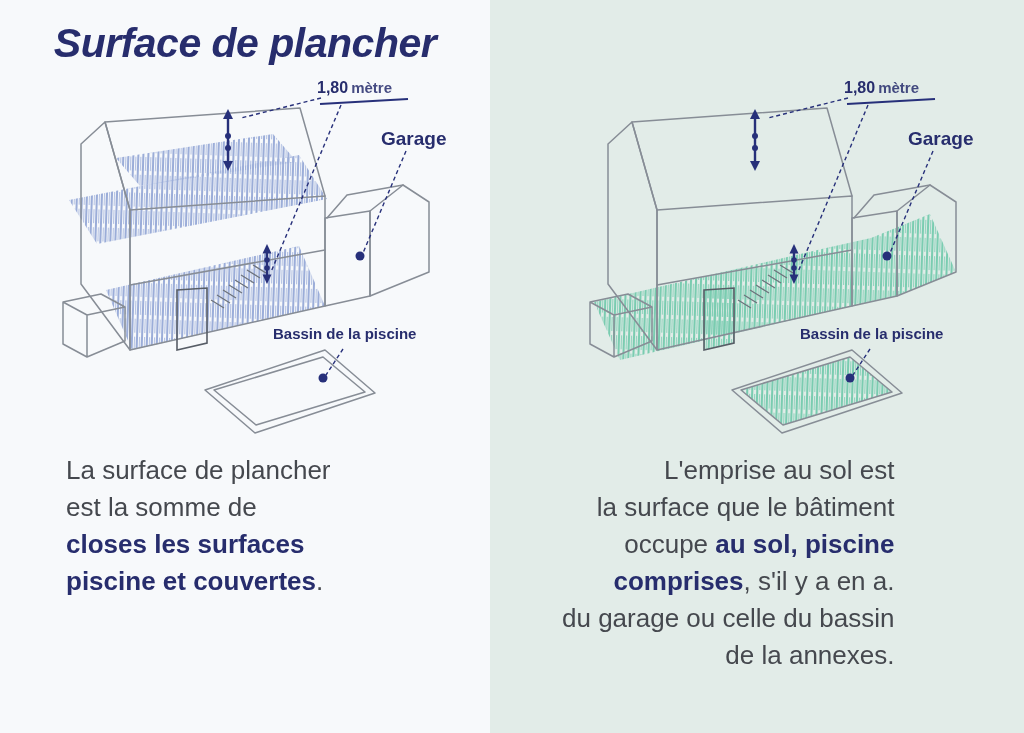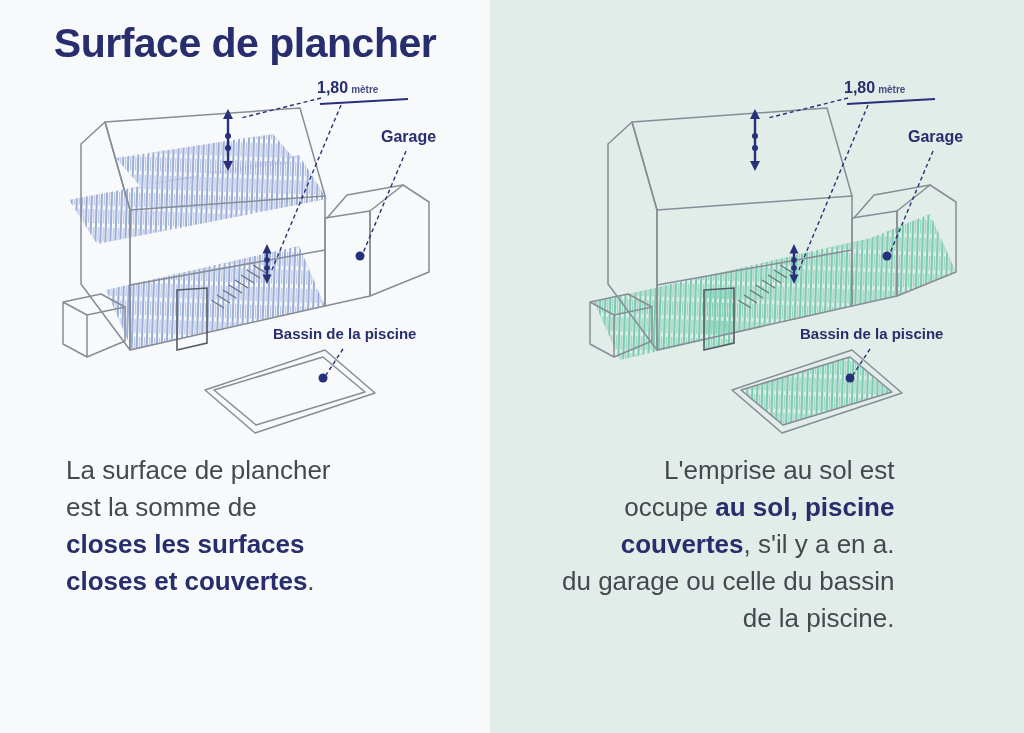--- a/index.html
+++ b/index.html
@@ -13,30 +13,30 @@
   .stage{
     position:relative;width:1024px;height:733px;overflow:hidden;background:#f6f8fa;
   }
   .panel{position:absolute;top:0;height:733px;}
   .panel.left{left:0;width:490px;background:#f7f9fb;}
   .panel.right{left:490px;width:534px;background:#e2ece8;}
   .title{
     position:absolute;top:20px;left:0;width:100%;
     text-align:center;font-weight:700;font-size:40px;letter-spacing:-0.5px;
   }
-  .panel.left .title{color:var(--navy);font-size:41px;}
+  .panel.left .title{color:var(--navy);font-size:41px;font-style:italic;}
   .panel.right .title{color:var(--teal);top:24px;}
   .art{position:absolute;top:78px;width:490px;height:366px;}
   .panel.left .art{left:5px;}
   .panel.right .art{left:42px;}
   .art svg{position:absolute;top:0;left:0;}
   .sk-label{position:absolute;color:var(--navy);font-weight:700;white-space:nowrap;}
   .lbl-measure{left:312px;top:1px;font-size:16px;}
-  .lbl-measure .unit{font-size:10px;font-weight:700;margin-left:3px;opacity:.85;}
-  .lbl-garage{left:376px;top:50px;font-size:16px;}
+  .lbl-measure .unit{font-size:15px;font-weight:700;margin-left:3px;opacity:.85;}
+  .lbl-garage{left:376px;top:50px;font-size:19px;}
   .lbl-pool{left:268px;top:247px;font-size:15px;}
   .desc{position:absolute;top:452px;font-size:26px;line-height:37px;color:var(--body);}
   .panel.left .desc{left:66px;}
   .panel.right .desc{left:72px;text-align:right;}
   .desc .b{font-weight:700;color:var(--navy);}
 </style>
 </head>
 <body>
 
 <div class="stage">
@@ -108,21 +108,21 @@
         <span>1,80</span><span class="unit">mètre</span>
       </div>
       <div class="sk-label lbl-garage">Garage</div>
       <div class="sk-label lbl-pool">Bassin de la piscine</div>
     </div>
 
     <div class="desc">
       <div>La surface de plancher</div>
       <div>est la somme de</div>
       <div class="b">closes les surfaces</div>
-      <div><span class="b">closes et couvertes</span><span>.</span></div>
+      <div><span class="b">piscine et couvertes</span><span>.</span></div>
     </div>
   </section>
 
   <section class="panel right">
 
     <div class="art">
       <svg width="490" height="366" viewBox="0 0 490 366">
         <defs>
           <pattern id="hg" width="5" height="18" patternUnits="userSpaceOnUse" patternTransform="rotate(2)">
             <path d="M1 0 V18" stroke="#6fc9ab" stroke-width="2.2"></path>
@@ -183,20 +183,21 @@
 
       <div class="sk-label lbl-measure">
         <span>1,80</span><span class="unit">mètre</span>
       </div>
       <div class="sk-label lbl-garage">Garage</div>
       <div class="sk-label lbl-pool">Bassin de la piscine</div>
     </div>
 
     <div class="desc">
       <div>L'emprise au sol est</div>
+      <div>la surface que le bâtiment</div>
       <div><span>occupe </span><span class="b">au sol, piscine</span></div>
-      <div><span class="b">couvertes</span><span>, s'il y a en a.</span></div>
+      <div><span class="b">comprises</span><span>, s'il y a en a.</span></div>
       <div>du garage ou celle du bassin</div>
-      <div>de la piscine.</div>
+      <div>de la annexes.</div>
     </div>
   </section>
 
 </div>
 
 </body></html>

